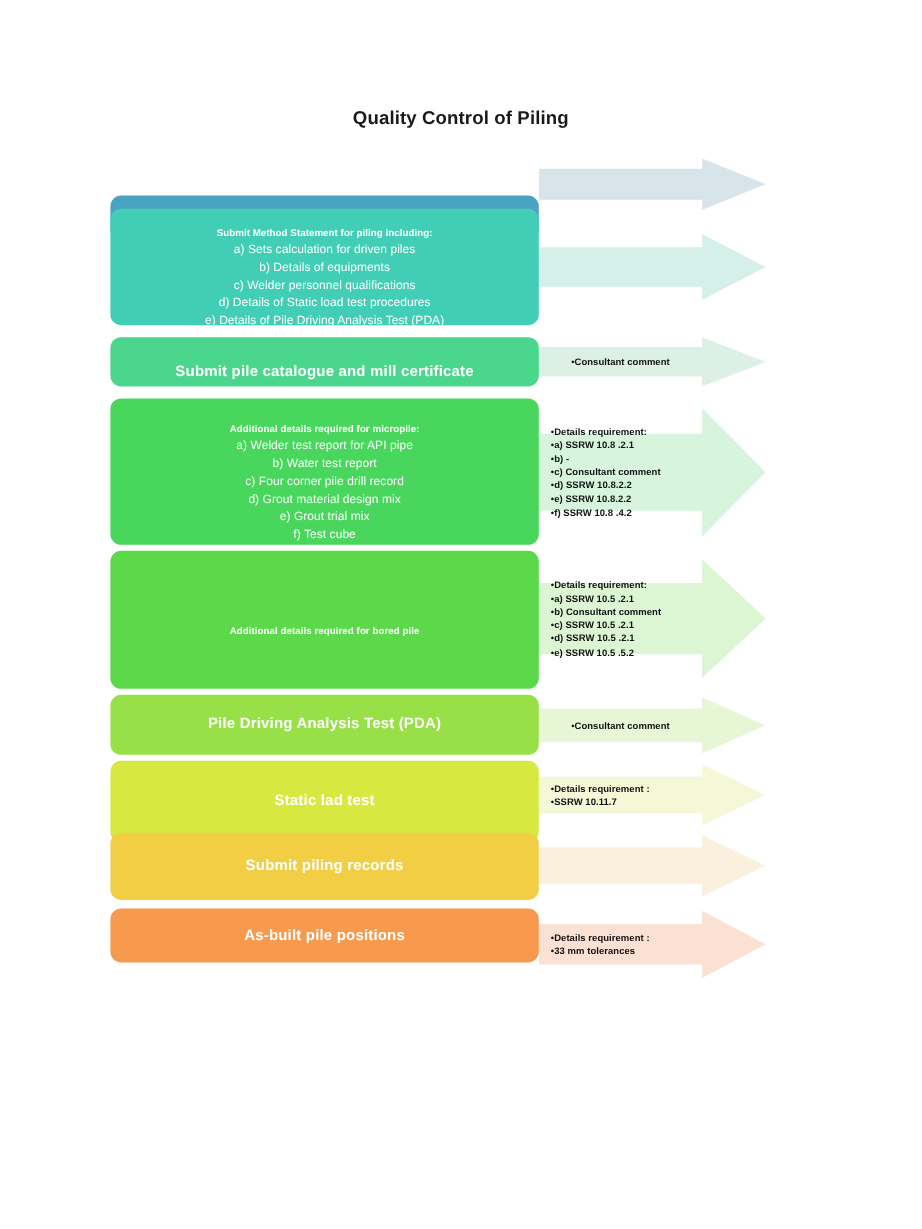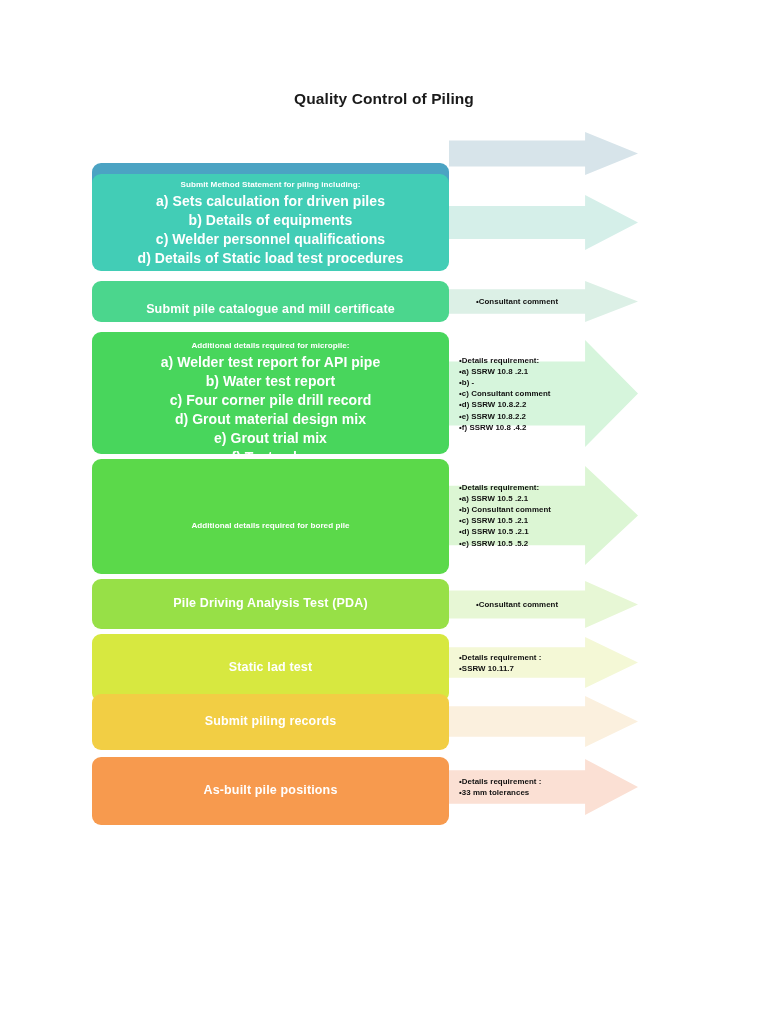--- a/index.html
+++ b/index.html
@@ -48,22 +48,22 @@
   }
   .box.small .ttl{
     font-size:8.1px;
     font-weight:bold;
     line-height:1.05;
     letter-spacing:0.05px;
     margin-top:20px;
   }
   .box .lines{width:100%;}
   .box .ln{
-    font-size:14px;
-    font-weight:bold;
+    font-size:10px;
+    font-weight:normal;
     line-height:1.05;
     letter-spacing:0.05px;
     margin-top:4.3px;
   }
 
   
   .arrow{
     position:absolute;
     box-sizing:border-box;
   }
@@ -207,19 +207,19 @@
         </div>
       </div>
       <div class="row" style="top: 0px;">
         <div class="arrow" style="left: 357px; top: 759px; width: 189px; height: 56px;">
           <div class="shape" style="background: rgb(251, 224, 212);"></div>
           <div class="notes">
             <span class="nt">Details  requirement :</span>
             <span class="nt">33 mm tolerances</span>
           </div>
         </div>
-        <div class="box" style="top: 757px; height: 68px; background: rgb(247, 154, 78);">
+        <div class="box" style="top: 757px; height: 45px; background: rgb(247, 154, 78);">
           <div class="ttl">As-built pile positions</div>
         </div>
       </div>
     </div>
 
 </div>
 
 </body></html>

